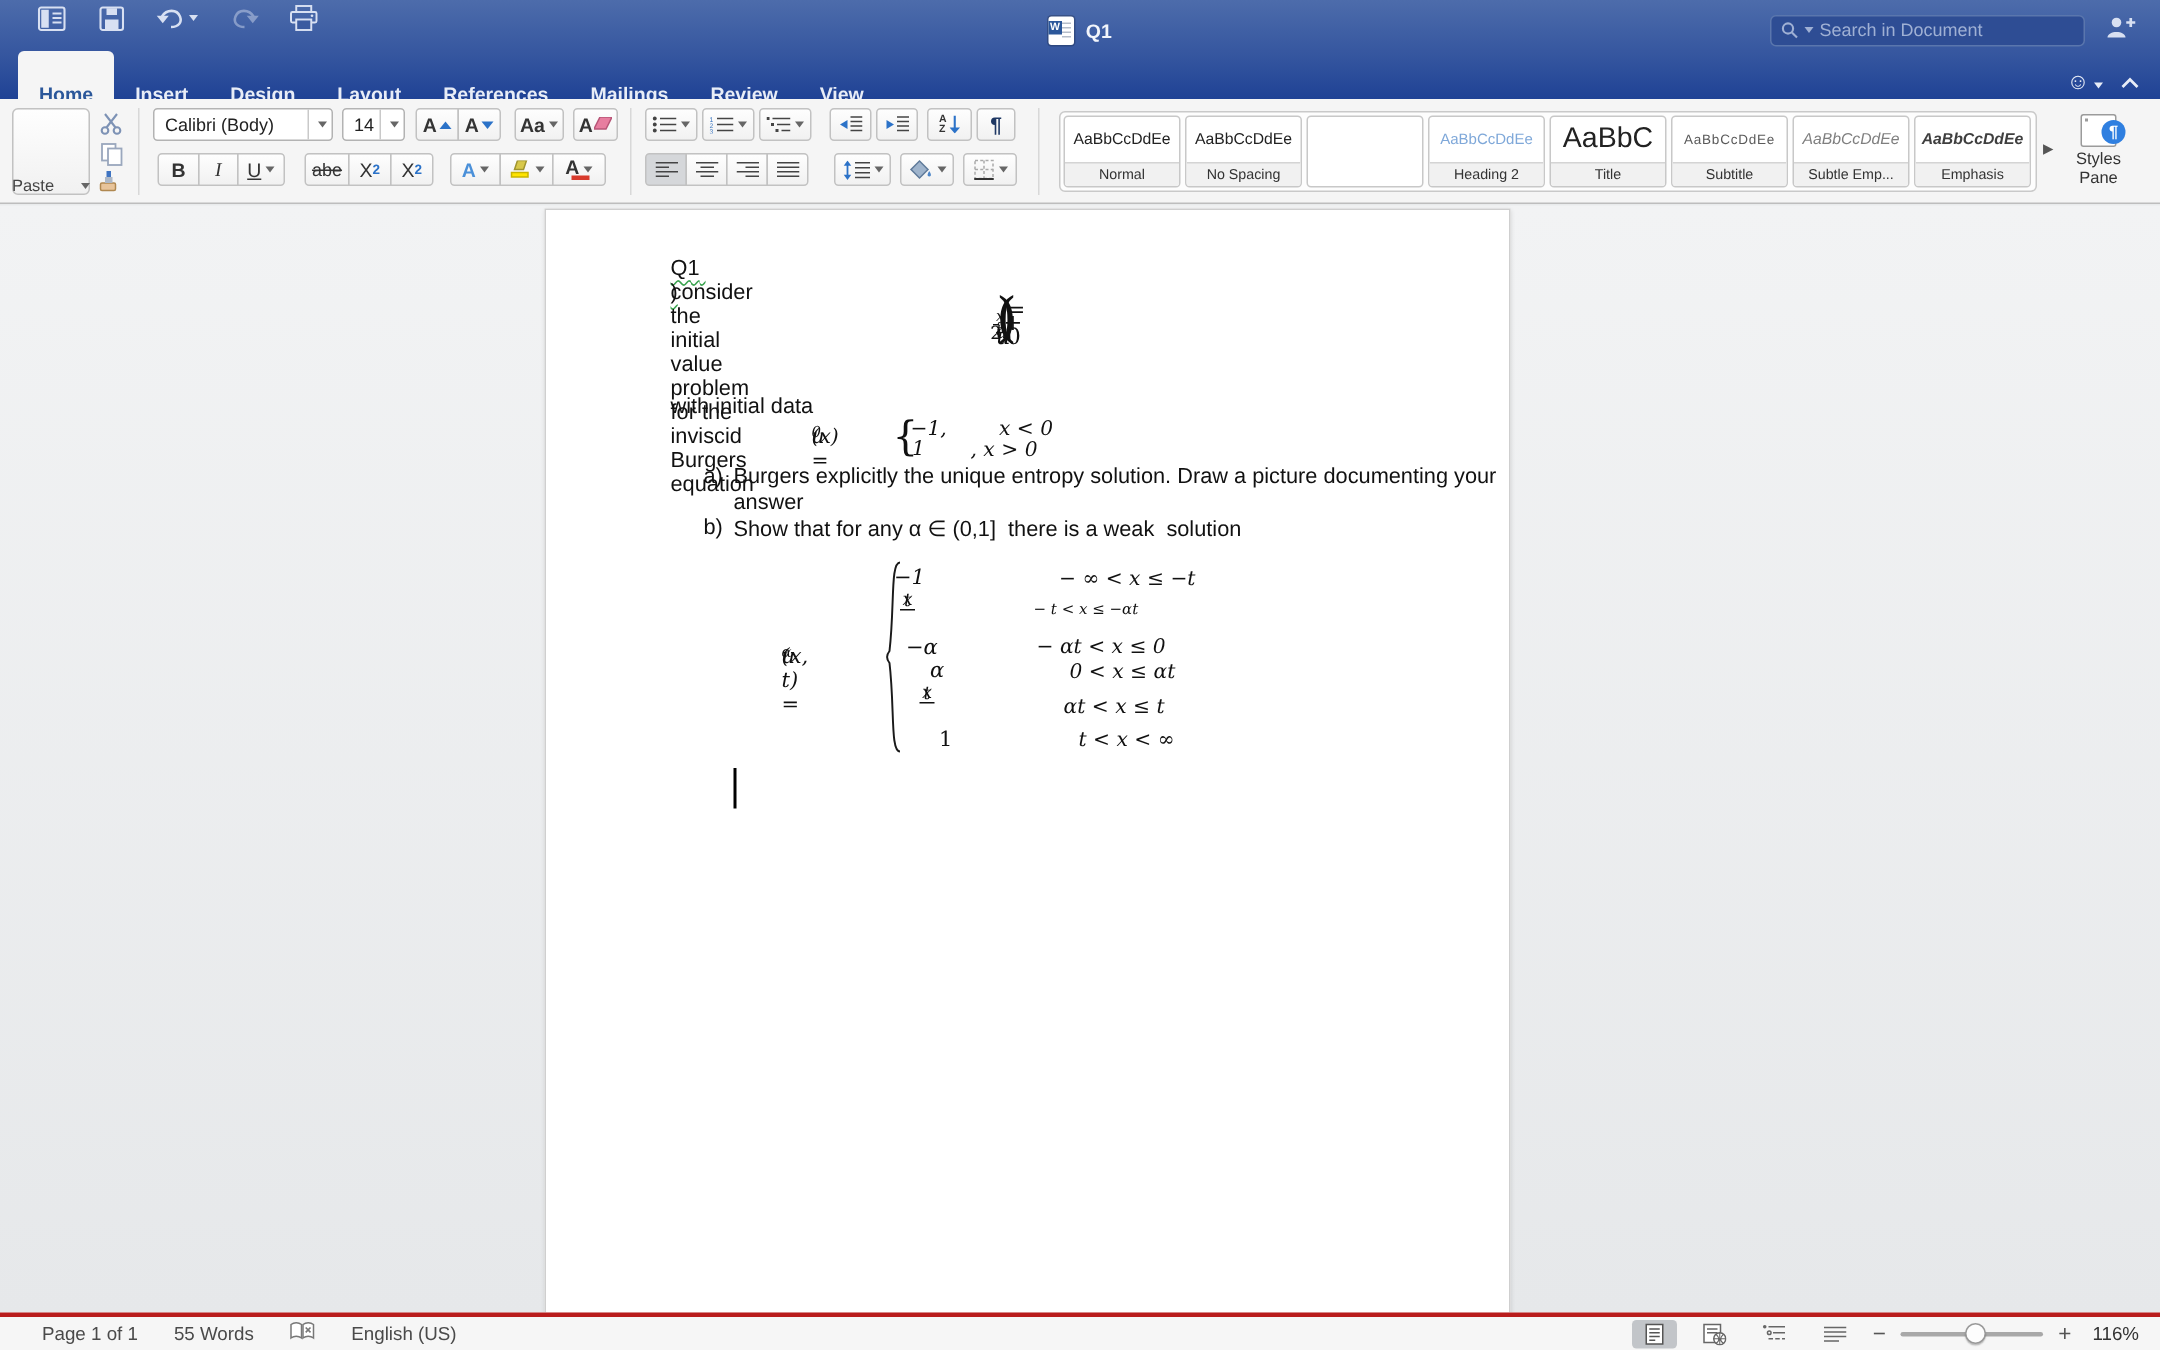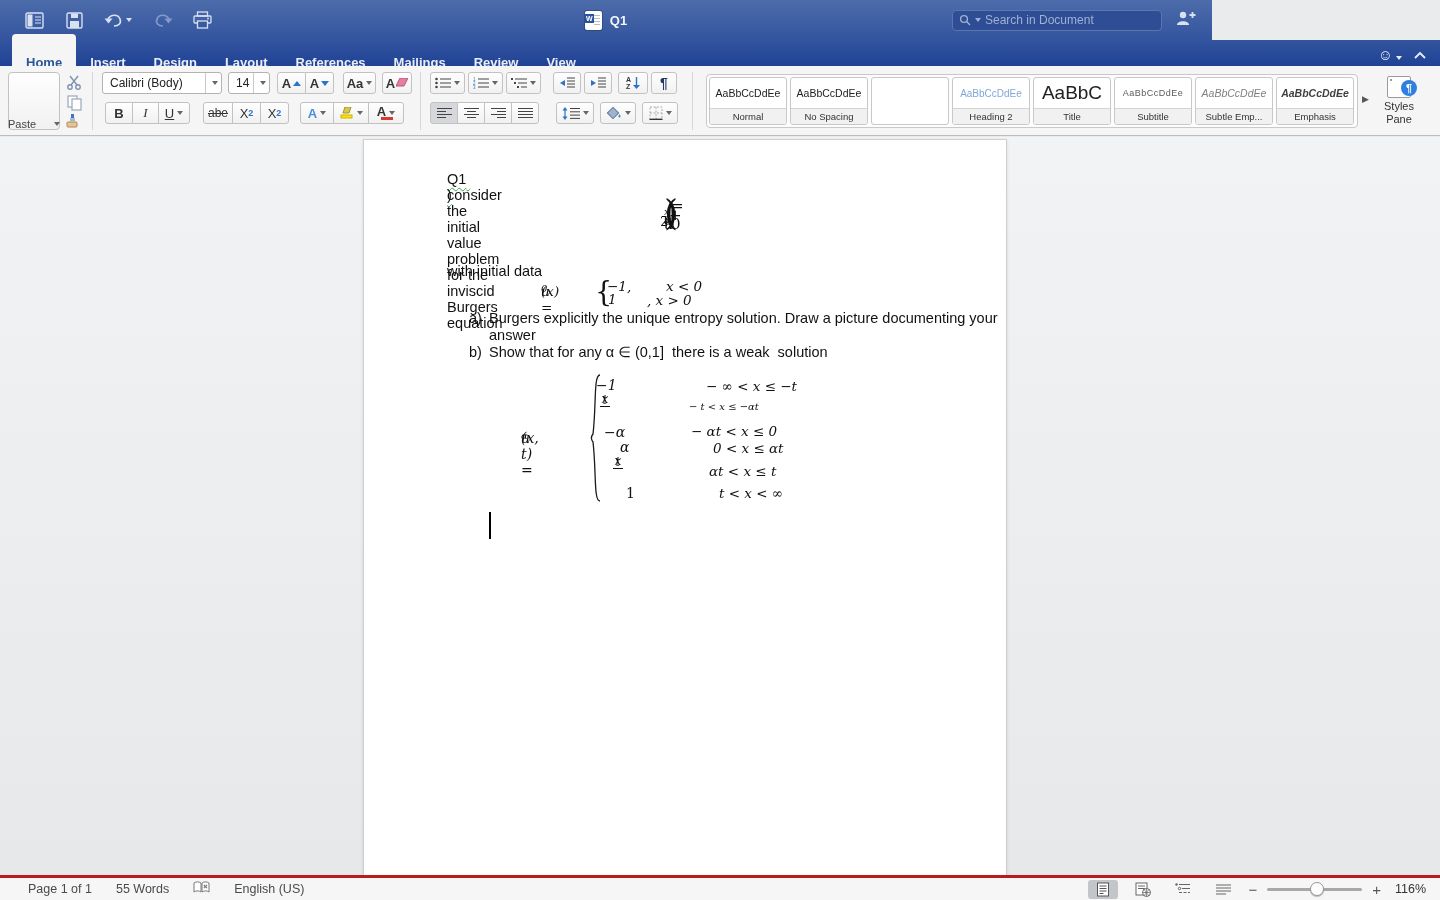--- a/index.html
+++ b/index.html
@@ -1,20 +1,20 @@
 <!DOCTYPE html>
 <html><head>
 <meta charset="utf-8">
 <style>
   * { margin:0; padding:0; box-sizing:border-box; }
   html,body { width:1440px; height:900px; overflow:hidden; font-family:"Liberation Sans", sans-serif; background:#e9ebec; }
 
   
-  .titlebar { position:absolute; left:0; top:0; width:1212px; height:40px;
-    background:linear-gradient(#4d6cab,#33549e); display:flex; align-items:center; }
+  .titlebar { position:absolute; left:0; top:0; width:1440px; height:40px;
+    background:linear-gradient(#4d6cab,#33549e); display:flex; align-items:flex-start; }
   .tb-icons { display:flex; align-items:center; gap:16px; padding-left:22px; }
   .tb-btn { width:24px; height:24px; display:flex; align-items:center; justify-content:center; }
   .tb-center { position:absolute; left:0; right:0; top:0; height:40px; display:flex; align-items:center; justify-content:center; gap:8px; pointer-events:none; }
   .doc-badge { width:17px; height:19px; background:#fff; border-radius:2px; position:relative; box-shadow:0 0 0 1px rgba(0,0,0,.2); }
   .doc-badge .w { position:absolute; left:0; top:3px; width:9px; height:9px; background:#2b579a; color:#fff; font-size:7px; font-weight:bold; line-height:9px; text-align:center; }
   .doc-badge .ln { position:absolute; right:2px; width:6px; height:1px; background:#b5bdc9; }
   .tb-title { color:#f2f5fb; font-size:13px; font-weight:bold; }
   .tb-right { position:absolute; right:0; top:0; height:40px; display:flex; align-items:center; gap:14px; padding-right:16px; }
   .searchbox { width:210px; height:21px; background:#2e4d94; border:1px solid #5a76ad; border-radius:4px;
     display:flex; align-items:center; padding:0 6px; gap:4px; }

